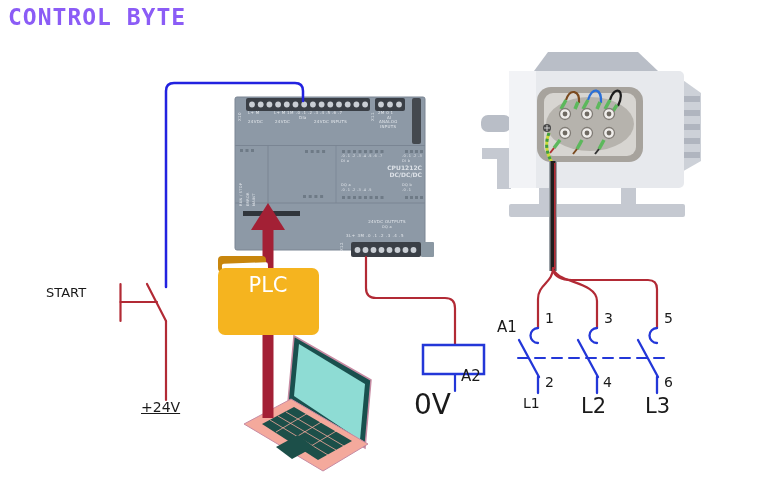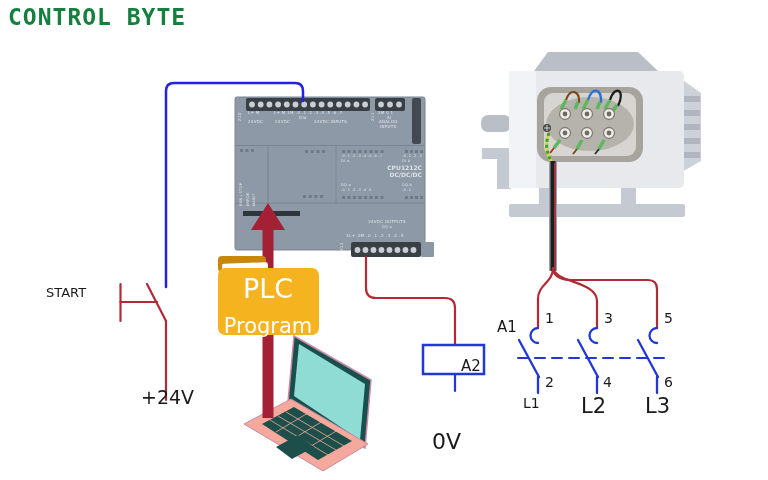--- a/index.html
+++ b/index.html
@@ -1,27 +1,27 @@
 <!DOCTYPE html>
 <html><head>
 <meta charset="utf-8">
 <style>
   html,body{margin:0;padding:0;background:#fff;}
   .canvas{position:relative;width:768px;height:480px;background:#ffffff;overflow:hidden;
           font-family:"DejaVu Sans",sans-serif;}
   .art{position:absolute;left:0;top:0;}
   .logo{position:absolute;left:8px;top:4px;font-family:"DejaVu Sans Mono",monospace;
-        font-weight:800;font-size:23px;letter-spacing:1px;color:#15803d;}
+        font-weight:800;font-size:23px;letter-spacing:1px;color:#8b5cf6;}
   .lbl{position:absolute;color:#1a1a1a;white-space:nowrap;line-height:1;}
   .tiny{position:absolute;color:#e3e7ec;font-size:4px;line-height:1;white-space:nowrap;letter-spacing:.3px;}
   .vtext{transform:rotate(-90deg);transform-origin:0 0;}
   .cpu{position:absolute;color:#dce1e7;font-weight:bold;font-size:6px;line-height:1;
        width:42px;text-align:right;white-space:nowrap;}
   .foldertext{position:absolute;left:216px;top:273px;width:104px;text-align:center;color:#ffffff;}
-  .foldertext .l1{font-size:27px;margin-bottom:10px;}
+  .foldertext .l1{font-size:21px;margin-bottom:22px;}
   .foldertext .l2{font-size:21px;}
   .ctr{text-align:center;}
 </style>
 </head>
 <body>
 
 <div class="canvas">
 
 <svg class="art" width="768" height="480" viewBox="0 0 768 480">
 
@@ -249,39 +249,38 @@
     <rect x="218" y="256" width="48" height="16" rx="4" fill="#c8860d"></rect>
     <rect x="222" y="263" width="46" height="10" rx="2" fill="#ffffff" transform="rotate(-2 245 268)"></rect>
     <rect x="218" y="268" width="101" height="67" rx="7" fill="#f5b41f"></rect>
   </g>
 
 </svg>
 
 <div class="logo" style="text-transform:uppercase;">control byte</div>
 
 <span class="lbl" style="left:46px;top:286px;font-size:13px;">START</span>
-<span class="lbl" style="left:141px;top:388px;font-size:19px;">+24V</span>
+<span class="lbl" style="left:141px;top:400px;font-size:14px;text-decoration:underline;">+24V</span>
 
 <span class="lbl" style="left:461px;top:320px;font-size:15px;margin-left:36px;">A1</span>
-<span class="lbl" style="left:461px;top:359px;font-size:15px;">A2</span>
-<span class="lbl" style="left:432px;top:391px;font-size:22px;margin-top:40px;">0V</span>
+<span class="lbl" style="left:461px;top:369px;font-size:15px;">A2</span>
+<span class="lbl" style="left:414px;top:391px;font-size:28px;">0V</span>
 
 <span class="lbl" style="left:545px;top:311px;font-size:14px;">1</span>
 <span class="lbl" style="left:604px;top:311px;font-size:14px;">3</span>
 <span class="lbl" style="left:664px;top:311px;font-size:14px;">5</span>
 <span class="lbl" style="left:545px;top:375px;font-size:14px;">2</span>
 <span class="lbl" style="left:603px;top:375px;font-size:14px;">4</span>
 <span class="lbl" style="left:664px;top:375px;font-size:14px;">6</span>
 <span class="lbl" style="left:523px;top:396px;font-size:14px;">L1</span>
 <span class="lbl" style="left:581px;top:396px;font-size:21px;">L2</span>
 <span class="lbl" style="left:645px;top:396px;font-size:21px;">L3</span>
 
 <div class="foldertext">
   <div class="l1">PLC</div>
-  <div class="l2">Program</div>
 </div>
 
 <span class="tiny vtext" style="left:237.5px;top:121px;">X10</span>
 <span class="tiny" style="left:248px;top:111px;">L+  M</span>
 <span class="tiny" style="left:248px;top:120px;">24VDC</span>
 <span class="tiny" style="left:274px;top:111px;">L+  M  1M</span>
 <span class="tiny" style="left:275px;top:120px;">24VDC</span>
 <span class="tiny" style="left:296px;top:111px;">.0 .1 .2 .3 .4 .5 .6 .7</span>
 <span class="tiny" style="left:299px;top:115.5px;">DIa</span>
 <span class="tiny" style="left:314px;top:120px;">24VDC INPUTS</span>

